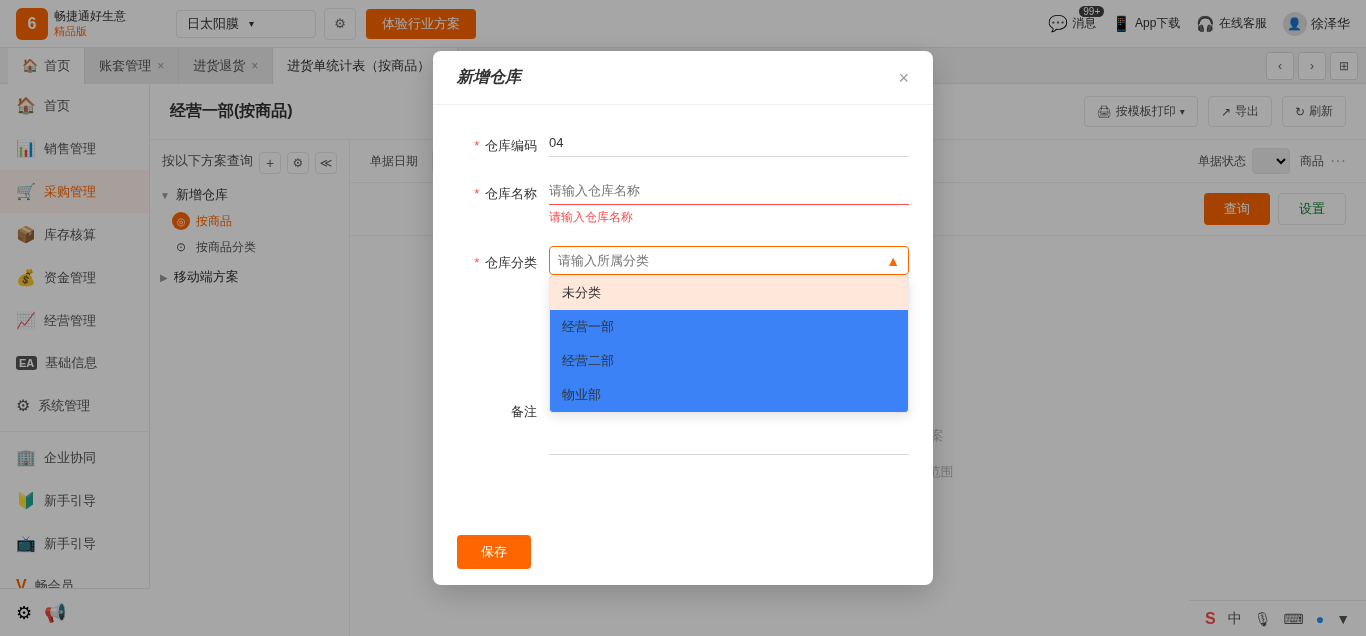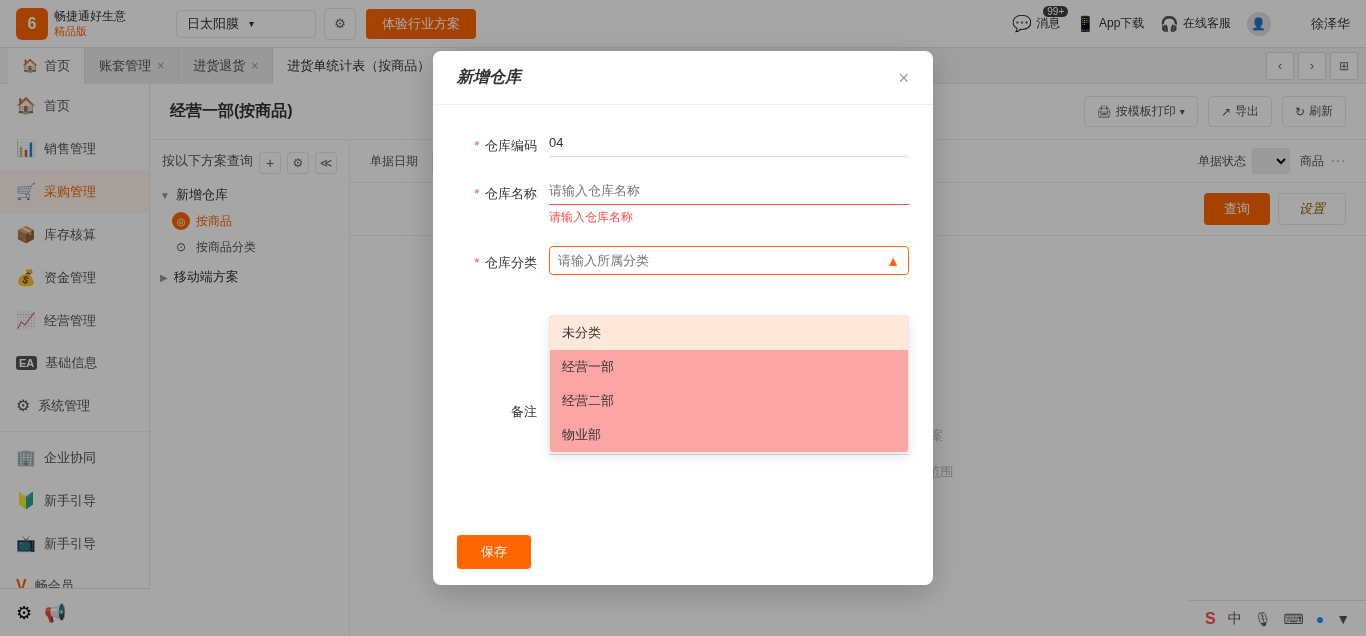--- a/index.html
+++ b/index.html
@@ -92,21 +92,21 @@
       color: white;
       font-size: 10px;
       padding: 0 4px;
       border-radius: 8px;
       position: absolute;
       top: -8px;
       right: -8px;
       min-width: 18px;
       text-align: center;
     }
-    .user-name { color: #333; font-size: 13px; cursor: pointer; margin-left: 36px; }
+    .user-name { color: #333; font-size: 13px; cursor: pointer; }
 
     
     .layout { display: flex; height: 588px; }
 
     
     .sidebar {
       width: 150px;
       background: #fff;
       border-right: 1px solid #e8e8e8;
       overflow-y: auto;
@@ -253,27 +253,26 @@
       background: #ff6600;
       color: white;
       border: none;
       border-radius: 4px;
       padding: 6px 20px;
       cursor: pointer;
       font-size: 13px;
     }
     .set-btn {
       background: white;
-      color: #a16207;
+      color: #15803d;
       border: 1px solid #e8e8e8;
       border-radius: 4px;
       padding: 6px 20px;
       cursor: pointer;
       font-size: 13px;
-      font-style: italic;
     }
 
     
     .overlay {
       position: fixed;
       top: 0; left: 0; right: 0; bottom: 0;
       background: rgba(0,0,0,0.35);
       z-index: 100;
       display: flex;
       align-items: center;
@@ -360,27 +359,26 @@
     .category-arrow {
       color: #ff6600;
       font-size: 14px;
       cursor: pointer;
     }
     .dropdown-list {
       position: absolute;
       top: 100%;
       left: 0;
       right: 0;
-      background: #fca5a5;
+      background: #3b82f6;
       border: 1px solid #e8e8e8;
       border-radius: 4px;
       box-shadow: 0 4px 12px rgba(0,0,0,0.1);
       z-index: 200;
       overflow: hidden;
-      margin-top: 40px;
     }
     .dropdown-item {
       padding: 8px 12px;
       cursor: pointer;
       font-size: 13px;
       color: #333;
     }
     .dropdown-item.highlighted { background: #ffe8d9; }
     .remarks-input {
       width: 100%;

